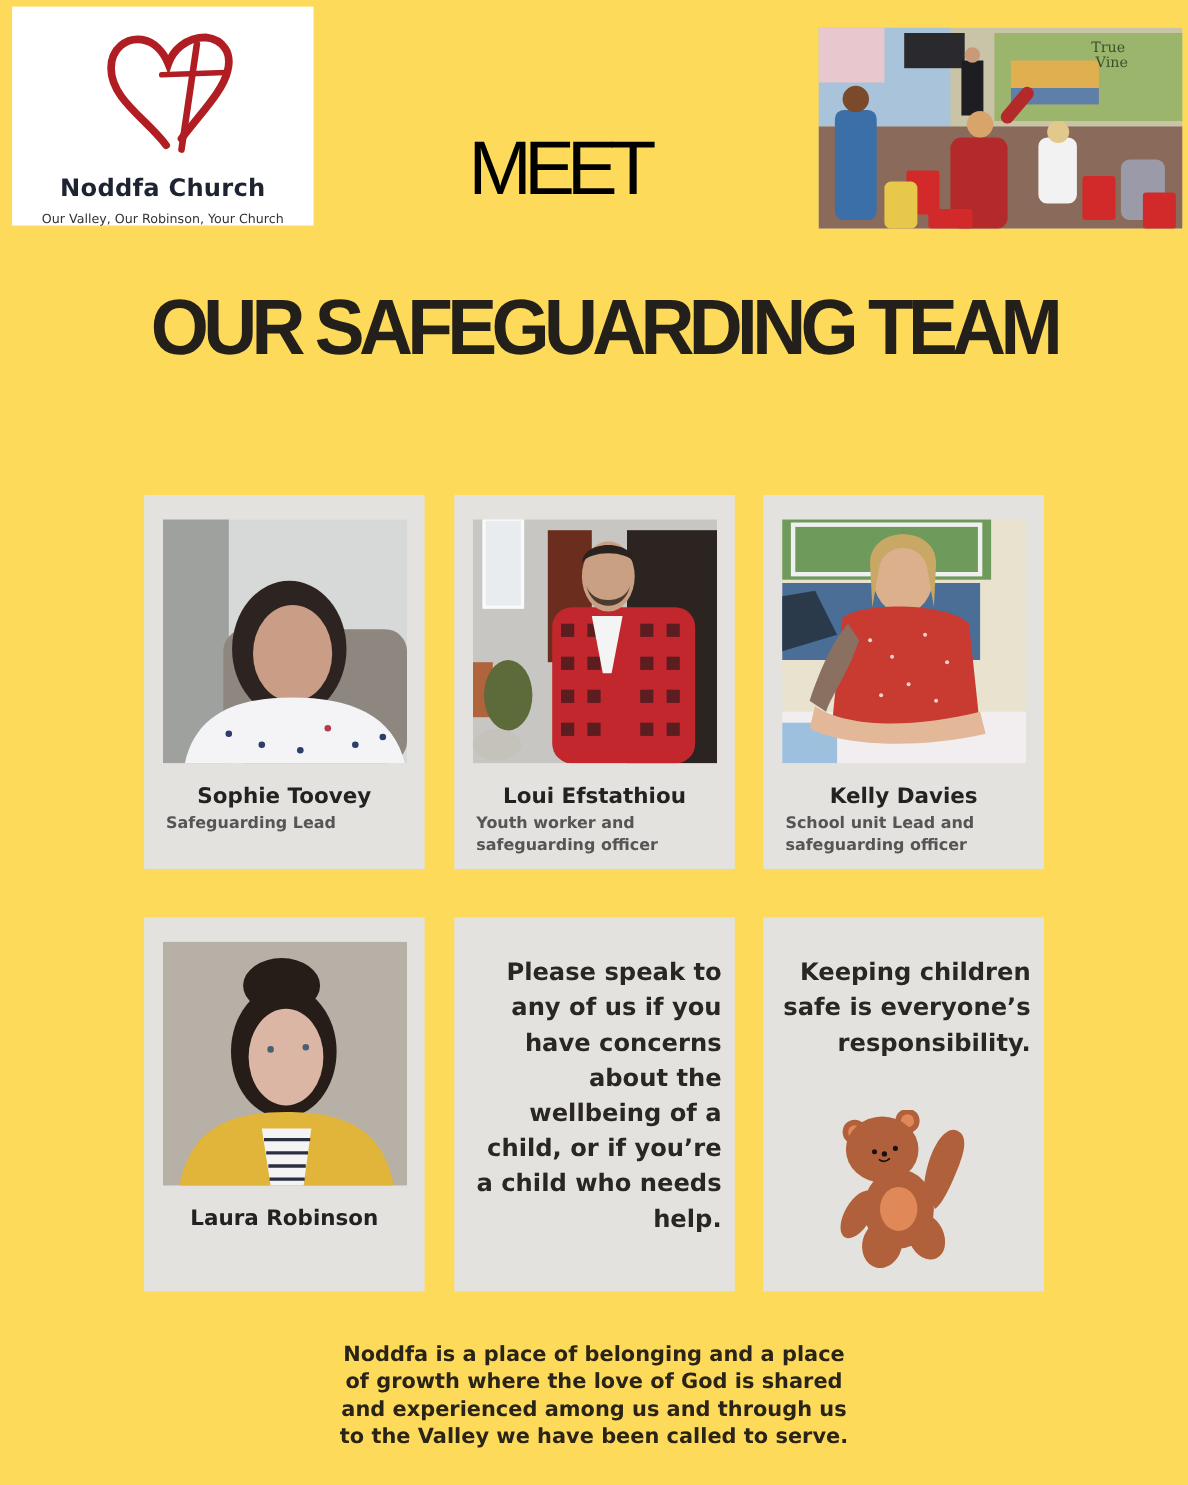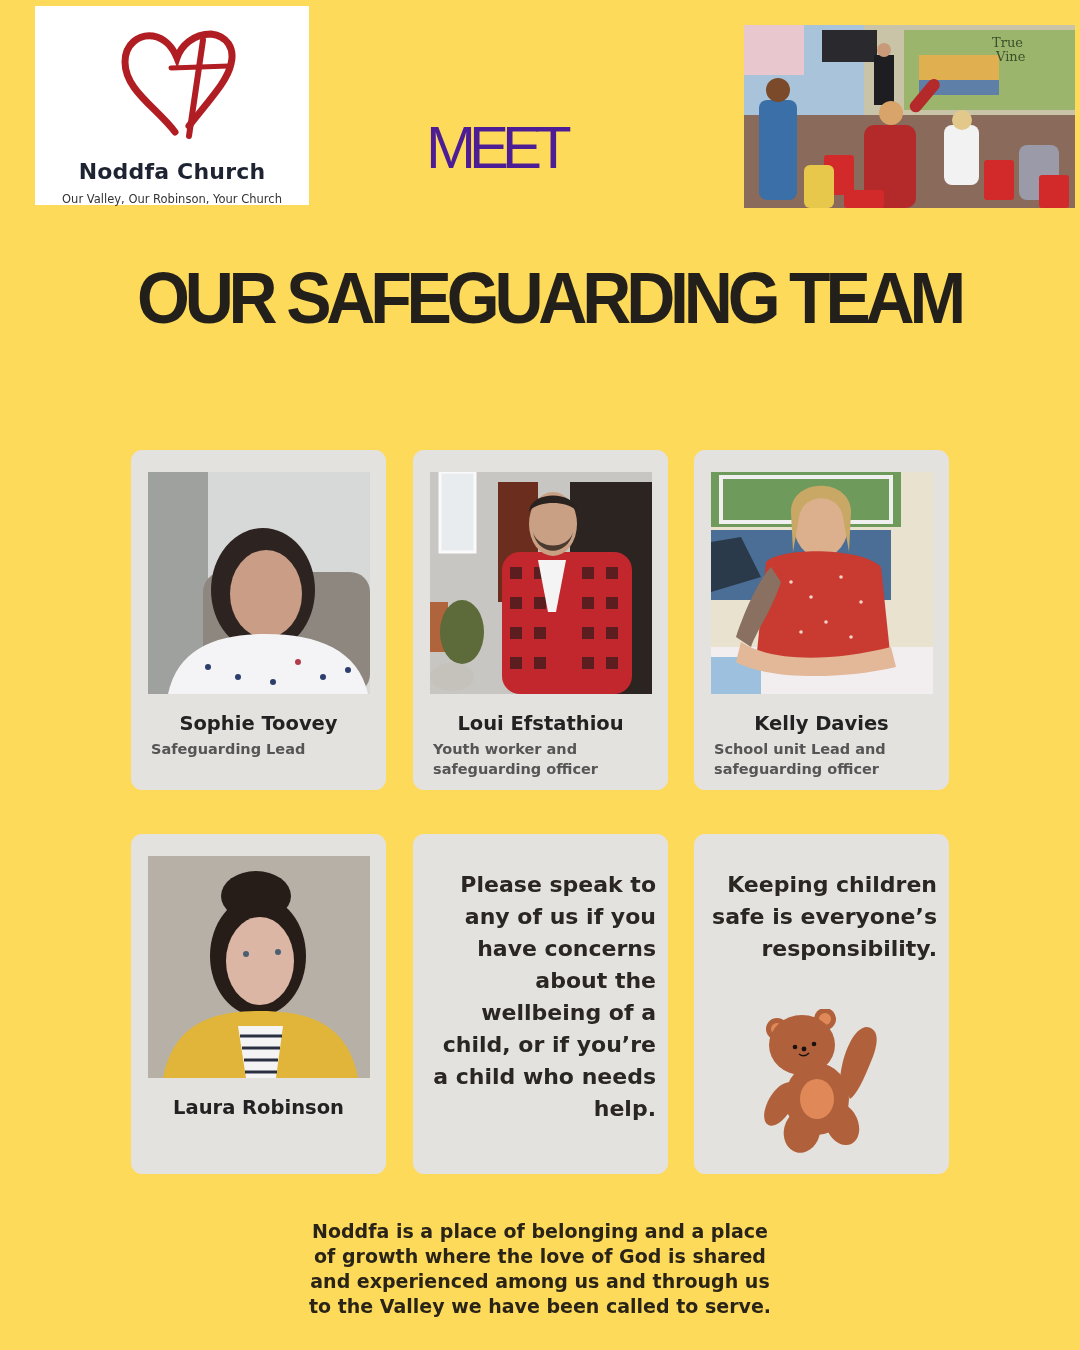--- a/index.html
+++ b/index.html
@@ -6,50 +6,49 @@
   html, body { width: 1080px; height: 1350px; overflow: hidden; }
   body {
     background: #fdda5a;
     font-family: "DejaVu Sans", sans-serif;
     position: relative;
     color: #222;
   }
   .logo-box {
     position: absolute; left: 11px; top: 6px; width: 274px; height: 199px;
     background: #ffffff;
-    margin-left: 24px;
   }
   .logo-heart { position: absolute; left: 82px; top: 22px; width: 120px; height: 118px; }
   .logo-name {
     position: absolute; left: 0; right: 0; top: 153px; text-align: center;
     font-family: "DejaVu Sans", sans-serif; font-weight: bold; font-size: 22px;
     color: #1d2330; letter-spacing: 0.2px;
   }
   .logo-tag {
     position: absolute; left: 0; right: 0; top: 186px; text-align: center;
     font-family: "DejaVu Sans", sans-serif; font-size: 11.5px; color: #333;
   }
   .meet {
     position: absolute; left: 426px; top: 118px;
-    font-family: "Liberation Sans", sans-serif; font-size: 60px; color: #4c1d95;
+    font-family: "Liberation Sans", sans-serif; font-size: 69px; color: #000000;
     letter-spacing: -7px; line-height: 1;
   }
   .hero-photo {
     position: absolute; left: 744px; top: 25px; width: 337px; height: 183px;
     overflow: hidden;
   }
   .title {
     position: absolute; left: 137px; top: 262px;
     font-family: "Liberation Sans", sans-serif; font-weight: bold; font-size: 68px;
     color: #231f1a; letter-spacing: -5.2px; line-height: 1; white-space: nowrap;
     transform: scaleY(1.05); transform-origin: top left;
   }
   .card {
     position: absolute; width: 255px; height: 340px;
-    background: #e4e2de; border-radius: 11px;
+    background: #e4e2de; border-radius: 0;
   }
   .card .photo {
     position: absolute; left: 17px; top: 22px; width: 222px; height: 222px; overflow: hidden;
   }
   .card .name {
     position: absolute; left: 0; right: 0; top: 262px; text-align: center;
     font-weight: bold; font-size: 19.5px; color: #222;
   }
   .card .role {
     position: absolute; left: 20px; right: 20px; top: 290px; 

